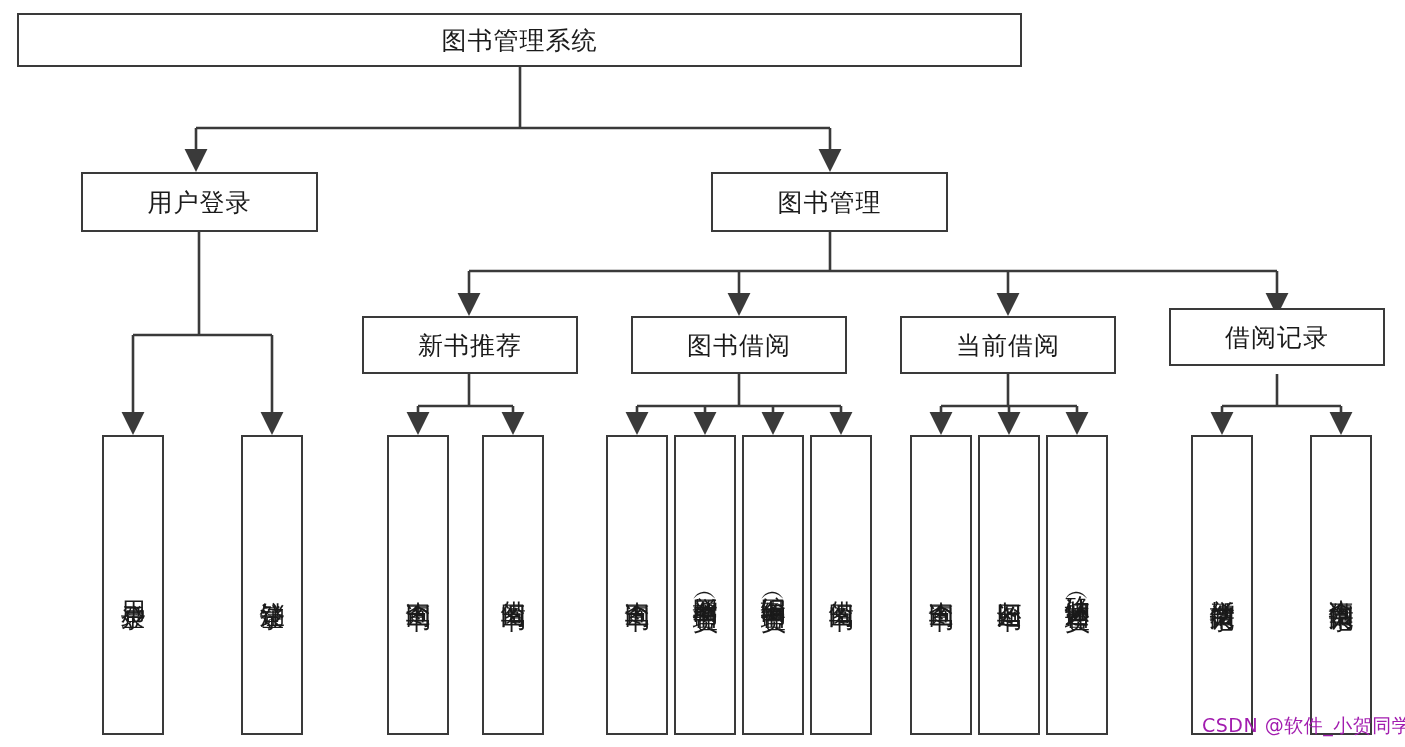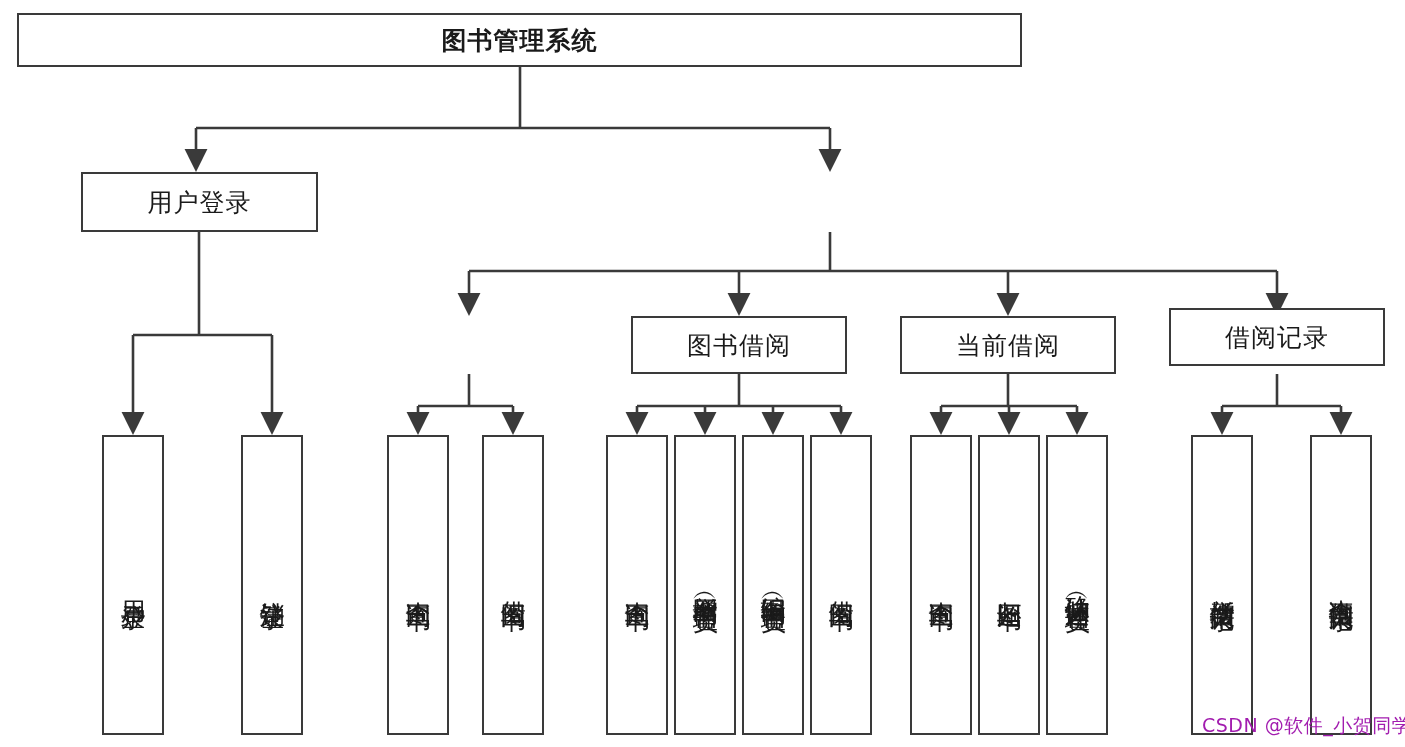--- a/index.html
+++ b/index.html
@@ -39,21 +39,20 @@
     text-align: center;
     line-height: 1.32;
   }
   .node.h .label {
     font-size: 25px;
     letter-spacing: 1px;
   }
   .node.root .label {
     font-size: 25px;
     letter-spacing: 1px;
-    font-weight: bold;
   }
   .node.v {
     align-items: center;
     justify-content: center;
     padding: 4px 2px;
   }
   .node.v .label {
     writing-mode: vertical-rl;
     text-orientation: upright;
     font-size: 25px;
@@ -125,21 +124,27 @@
     </g>
   </svg>
 
   <div class="node root h" style="left:17px; top:13px; width:1005px; height:54px;">
     <span class="label">图书管理系统</span>
   </div>
 
   <div class="node h" style="left:81px; top:172px; width:237px; height:60px;">
     <span class="label">用户登录</span>
   </div>
+  <div class="node h" style="left:711px; top:172px; width:237px; height:60px;">
+    <span class="label">图书管理</span>
+  </div>
 
+  <div class="node h" style="left:362px; top:316px; width:216px; height:58px;">
+    <span class="label">新书推荐</span>
+  </div>
   <div class="node h" style="left:900px; top:316px; width:216px; height:58px;">
     <span class="label">当前借阅</span>
   </div>
   <div class="node h" style="left:631px; top:316px; width:216px; height:58px;">
     <span class="label">图书借阅</span>
   </div>
   <div class="node h" style="left:1169px; top:308px; width:216px; height:58px;">
     <span class="label">借阅记录</span>
   </div>
 

